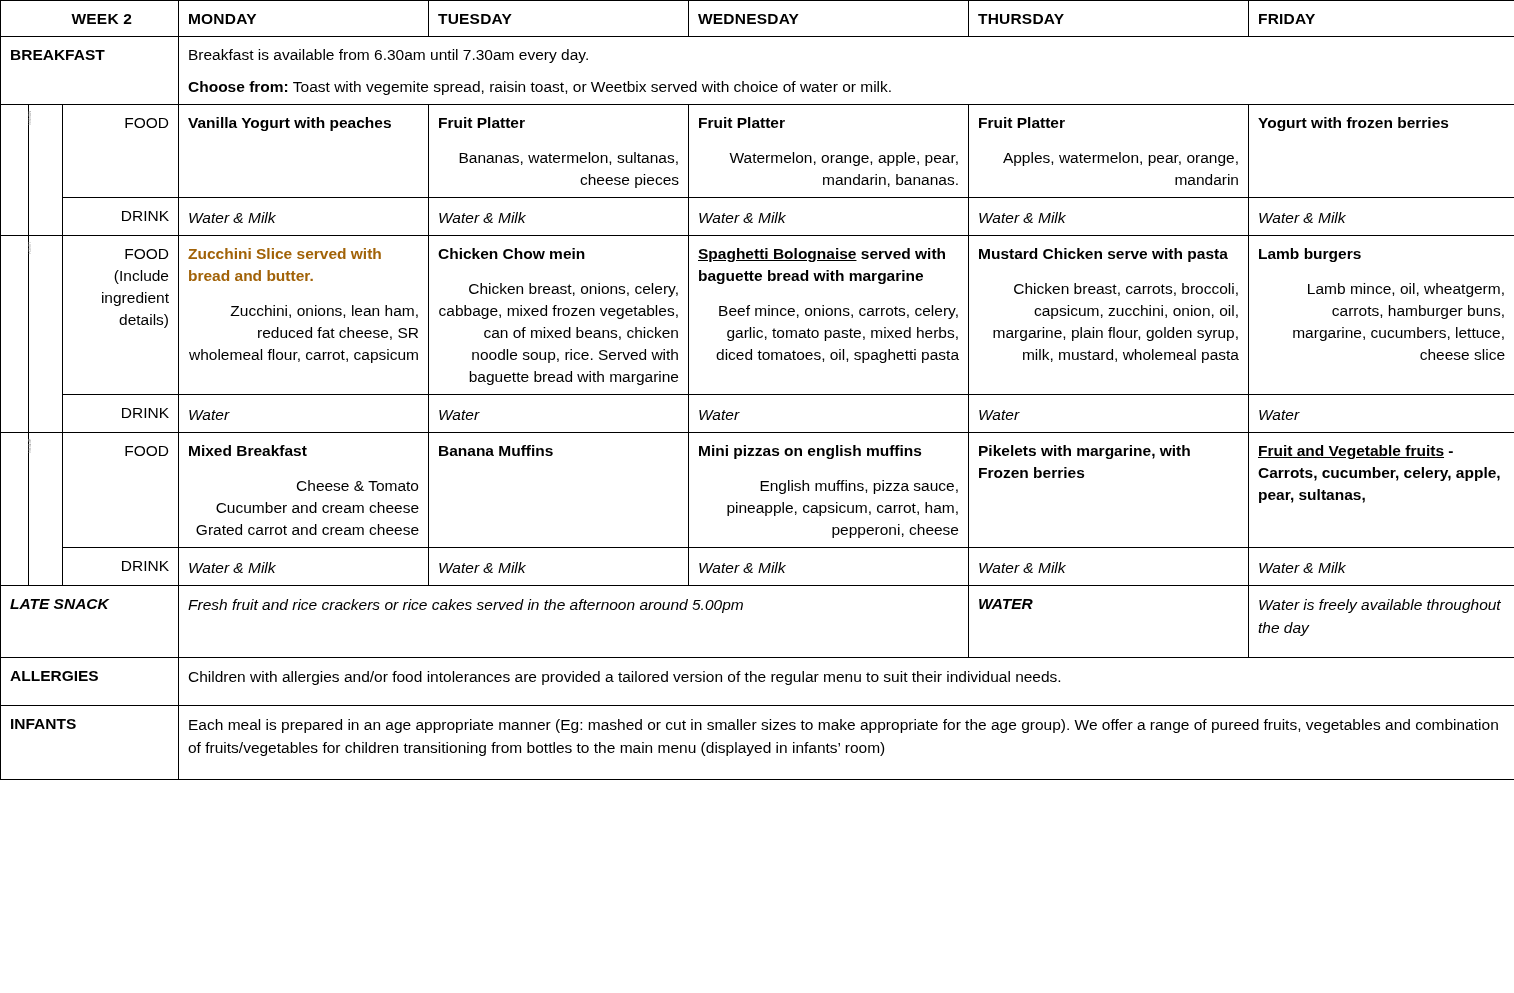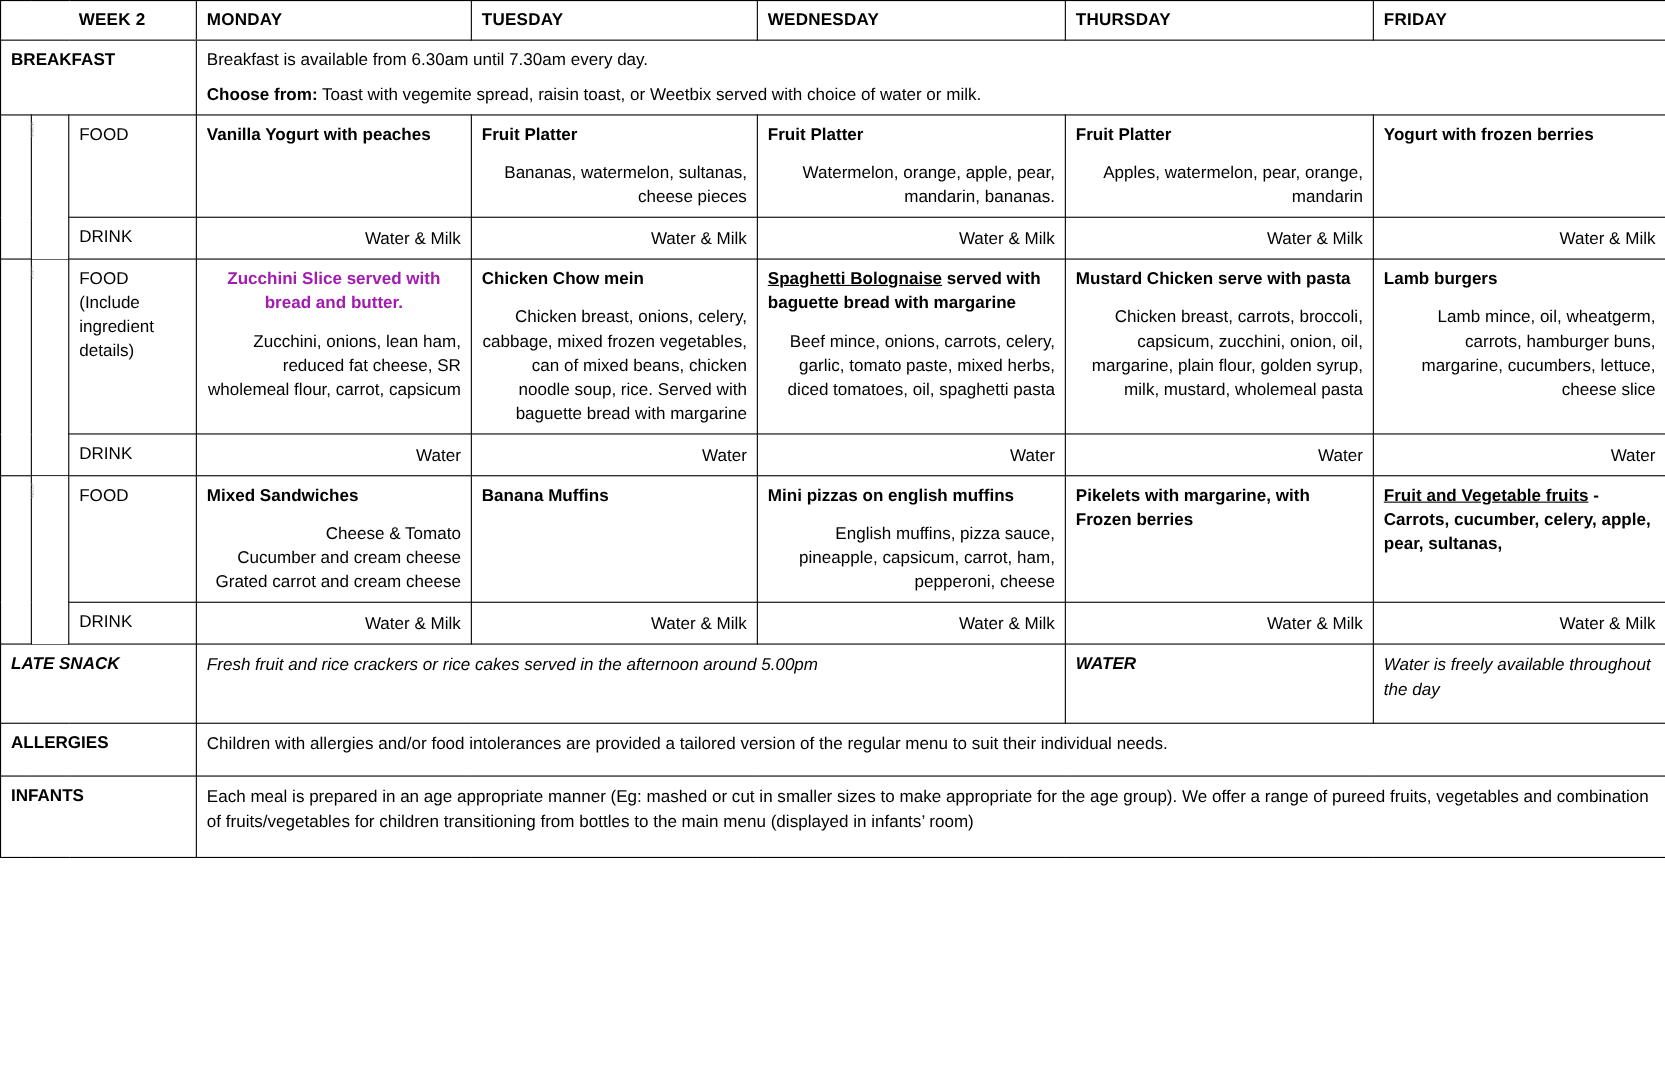--- a/index.html
+++ b/index.html
@@ -70,33 +70,33 @@
     left: 2px; top: 6px;
     width: 14px;
     font-size: 3.2px;
     line-height: 1.55;
     color: #8a8a8a;
     letter-spacing: .2px;
     overflow: hidden;
     white-space: nowrap;
     transform-origin: left top;
   }
-  .mealcell { border-left: 1.6px solid #000; }
+  .mealcell { border-left: 1.6px solid #000; text-align: right; }
   .leftgut { width: 28px; border-right: none; background:#fff; }
 
   .food-label { font-size: 15.5px; line-height: 1.45; }
   .drink-label { font-size: 15.5px; }
 
   
   .title { font-weight: bold; display: block; margin-bottom: 13px; }
   .title-inline { font-weight: bold; text-decoration: underline; }
   .desc { display: block; text-align: right; }
   .title.nogap { margin-bottom: 0; }
-  .purple { color: #a21caf; text-align: center; }
-  .drinkrow td.dval { text-align: right; padding-top: 9px; }
+  .purple { color: #a16207; }
+  .drinkrow td.dval { text-align: left; padding-top: 9px; font-style: italic; }
   .drinkrow td { border-bottom: 2.2px solid #000; }
   .foodrow td { border-bottom: 1.6px solid #000; }
 
   .sep-top td { border-top: 2.2px solid #000; }
 
   
   .info td { padding: 8px 9px; }
   .info .lbl { font-weight: bold; }
   .info .bodytxt { line-height: 1.5; }
   .bordertop-thick td { border-top: 2.2px solid #000; font-style: italic; }
@@ -209,21 +209,21 @@
     <td class="dval">Water</td>
   </tr>
 
   <tr class="foodrow">
     <td class="leftgut" rowspan="2"></td>
     <td class="rot" rowspan="2">
       <div class="rot-text" style="transform: rotate(90deg);">AFTERNOON TEA</div>
     </td>
     <td class="mealcell food-label">FOOD</td>
     <td>
-      <span class="title">Mixed Sandwiches</span>
+      <span class="title">Mixed Breakfast</span>
       <span class="desc" style="white-space:pre-line">Cheese &amp; Tomato
 Cucumber and cream cheese
 Grated carrot and cream cheese</span>
     </td>
     <td>
       <span class="title">Banana Muffins</span>
       <span class="desc"></span>
     </td>
     <td>
       <span class="title">Mini pizzas on english muffins</span>

